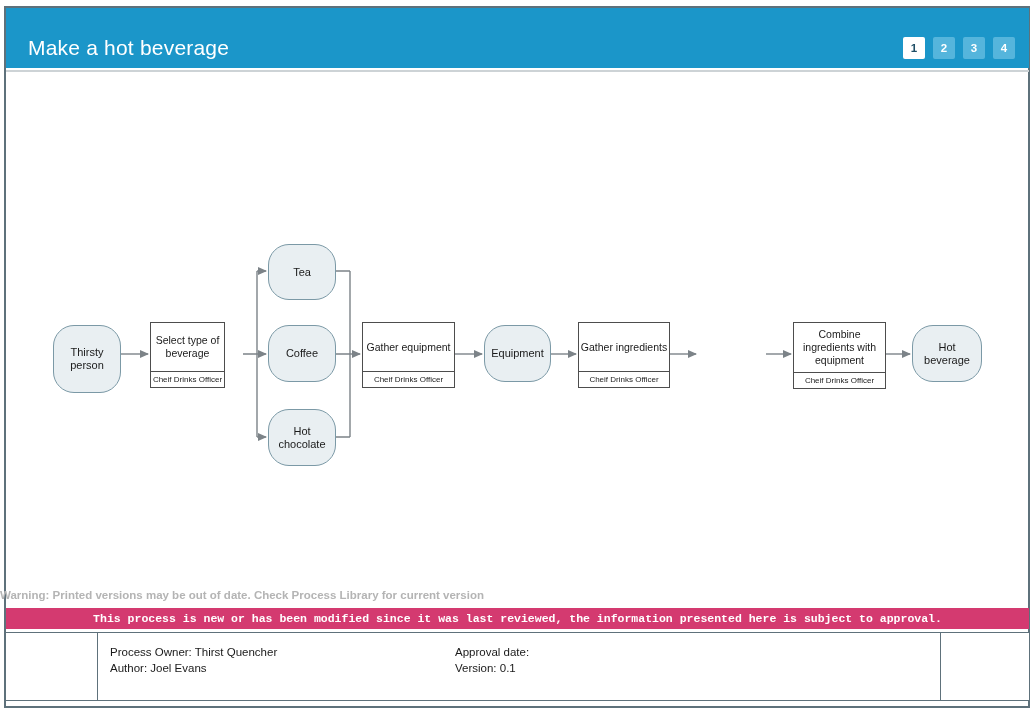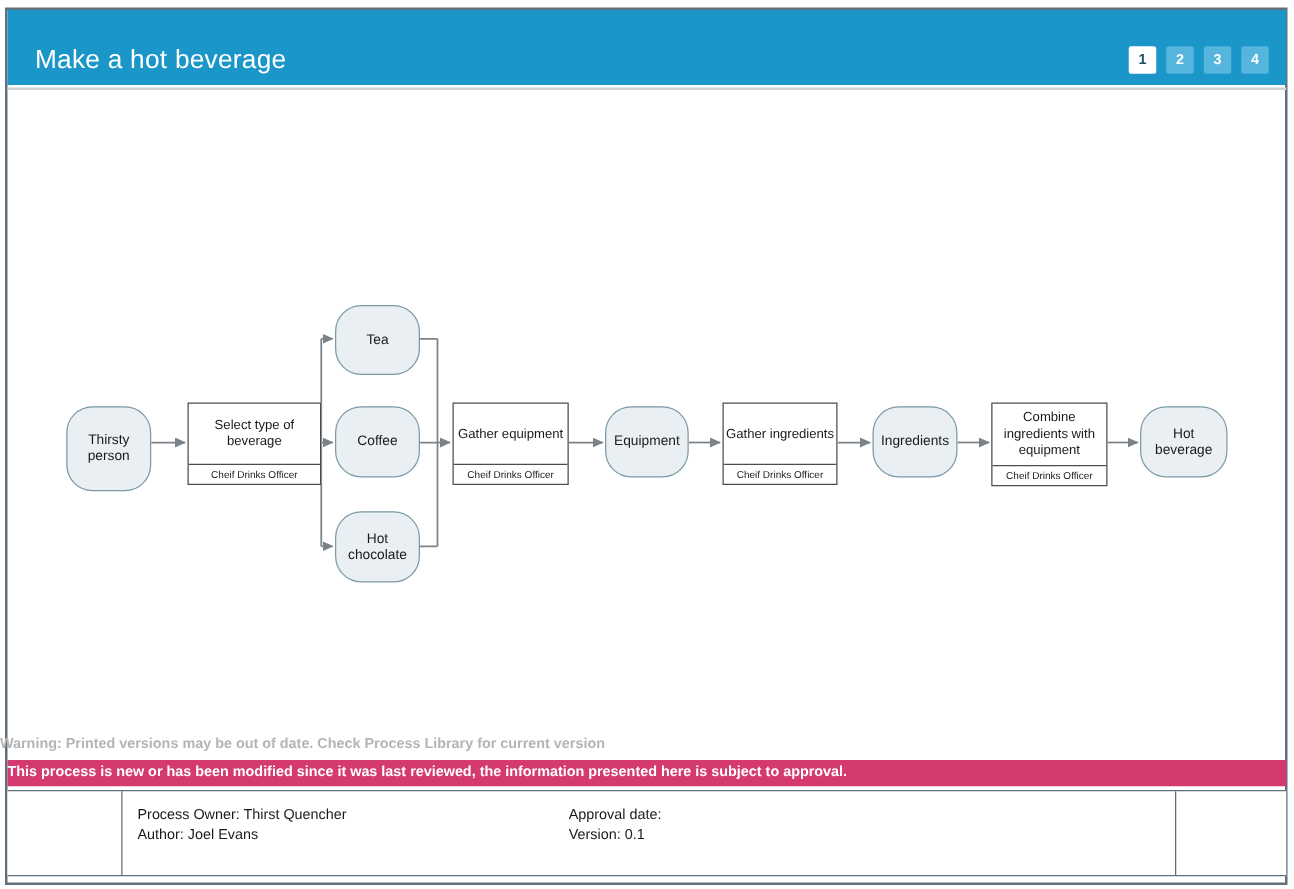--- a/index.html
+++ b/index.html
@@ -55,21 +55,21 @@
     display:flex; align-items:center; justify-content:center;
   }
   
   .warning-line {
     position:absolute; left:0; top:589px; width:857px; text-align:left;
     color:#B4B4B4; font-size:11.5px; font-weight:bold;
   }
   .approval-banner {
     position:absolute; left:6px; top:608px; width:1023px; height:21px;
     background:#D43A70; color:#fff; font-size:11.5px; font-weight:bold;
-    line-height:21px;
+    text-align:center; line-height:21px;font-family:Liberation Mono, monospace;
   }
   
   .footer {
     position:absolute; left:6px; top:632px; width:1023px; height:69px;
     border-top:1px solid #5E717B; border-bottom:1px solid #5E717B; background:#fff;
   }
   .footer .vline { position:absolute; top:0; bottom:0; width:1px; background:#5E717B; }
   .footer .vline.v1 { left:91px; }
   .footer .vline.v2 { left:934px; }
   .footer-col { position:absolute; top:11px; font-size:11.5px; color:#1a1a1a; line-height:16px; }
@@ -117,21 +117,21 @@
         <line x1="455" y1="354" x2="482" y2="354" marker-end="url(#arrow)"></line>
         <line x1="551" y1="354" x2="576" y2="354" marker-end="url(#arrow)"></line>
         <line x1="670" y1="354" x2="696" y2="354" marker-end="url(#arrow)"></line>
         <line x1="766" y1="354" x2="791" y2="354" marker-end="url(#arrow)"></line>
         <line x1="886" y1="354" x2="910" y2="354" marker-end="url(#arrow)"></line>
       </g>
     </svg>
 
     <div class="node node-rounded" style="left:53px; top:325px; width:68px; height:68px;">Thirsty person</div>
 
-    <div class="node node-process" style="left:150px; top:322px; width:107px; height:66px;">
+    <div class="node node-process" style="left:150px; top:322px; width:75px; height:66px;">
       <div class="proc-label">Select type of beverage</div>
       <div class="proc-role">Cheif Drinks Officer</div>
     </div>
 
     <div class="node node-rounded" style="left:268px; top:244px; width:68px; height:56px;">Tea</div>
 
     <div class="node node-rounded" style="left:268px; top:325px; width:68px; height:57px;">Coffee</div>
 
     <div class="node node-rounded" style="left:268px; top:409px; width:68px; height:57px;">Hot chocolate</div>
 
@@ -140,21 +140,20 @@
       <div class="proc-role">Cheif Drinks Officer</div>
     </div>
 
     <div class="node node-rounded" style="left:484px; top:325px; width:67px; height:57px;">Equipment</div>
 
     <div class="node node-process" style="left:578px; top:322px; width:92px; height:66px;">
       <div class="proc-label">Gather ingredients</div>
       <div class="proc-role">Cheif Drinks Officer</div>
     </div>
 
-    <div class="node node-rounded" style="left:698px; top:325px; width:68px; height:57px;">Ingredients</div>
 
     <div class="node node-process" style="left:793px; top:322px; width:93px; height:67px;">
       <div class="proc-label">Combine ingredients with equipment</div>
       <div class="proc-role">Cheif Drinks Officer</div>
     </div>
 
     <div class="node node-rounded" style="left:912px; top:325px; width:70px; height:57px;">Hot beverage</div>
   </div>
 
   <div class="warning-line">Warning: Printed versions may be out of date. Check Process Library for current version</div>

